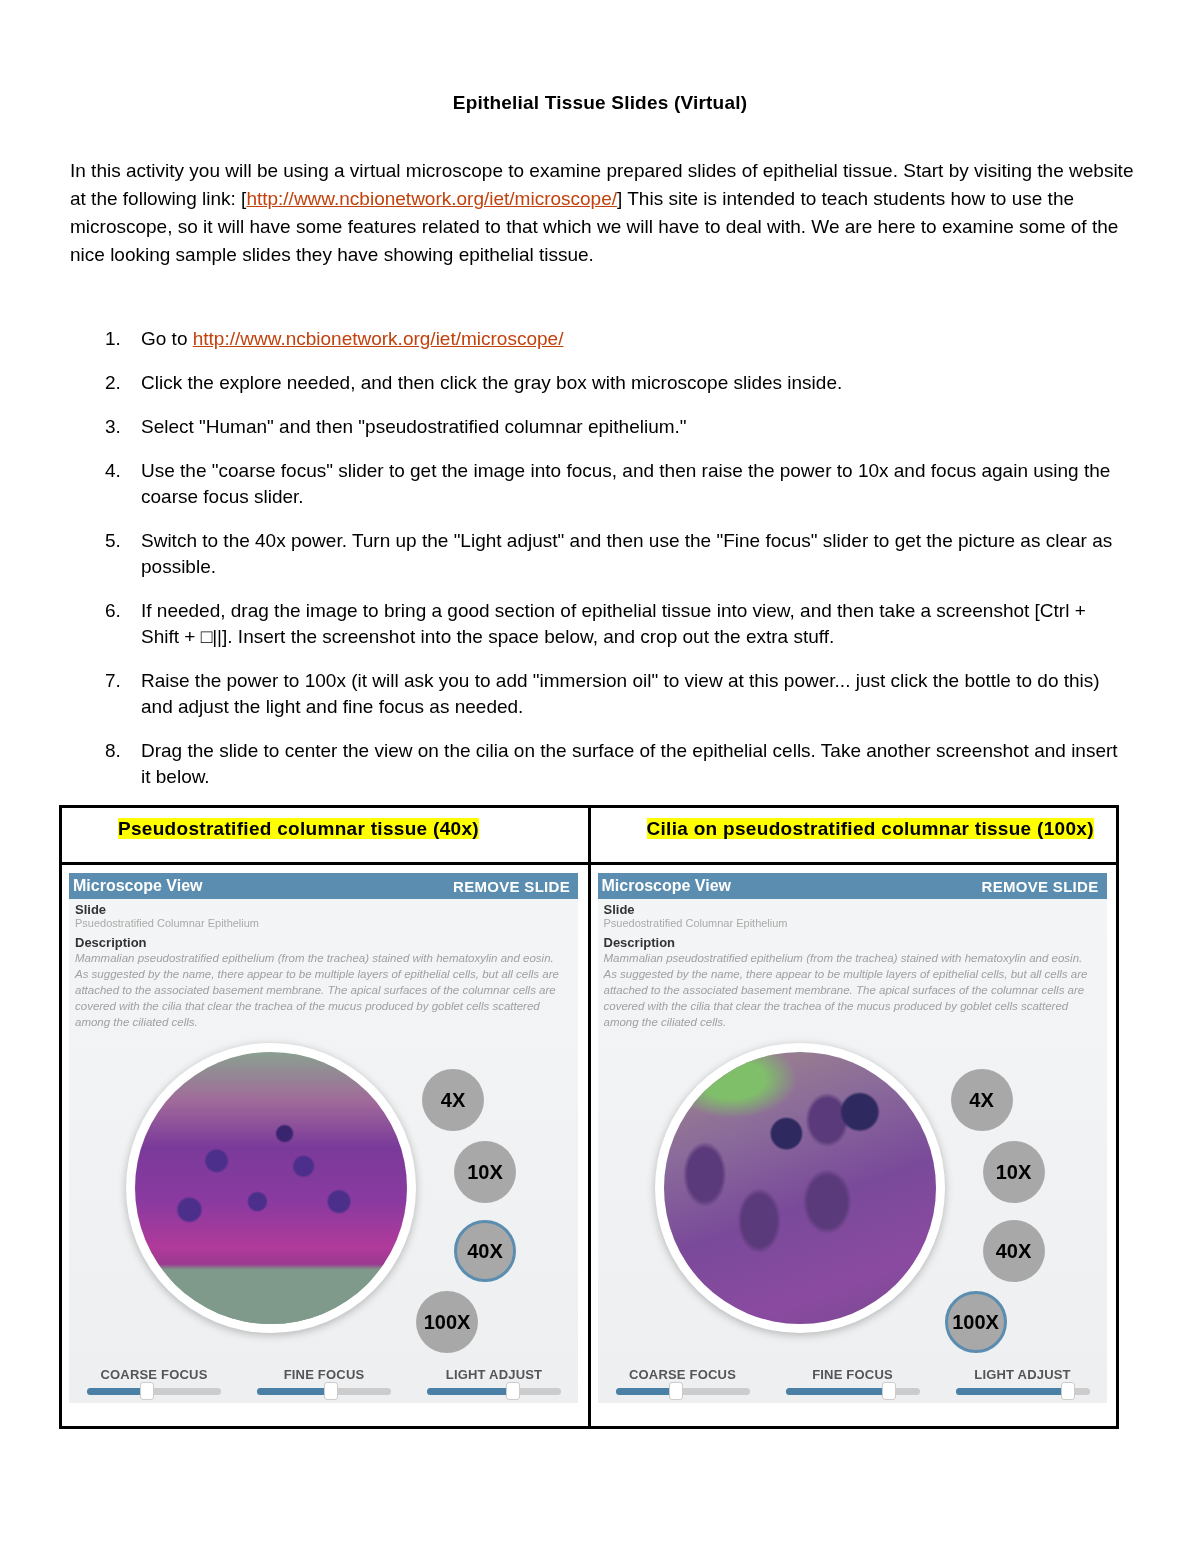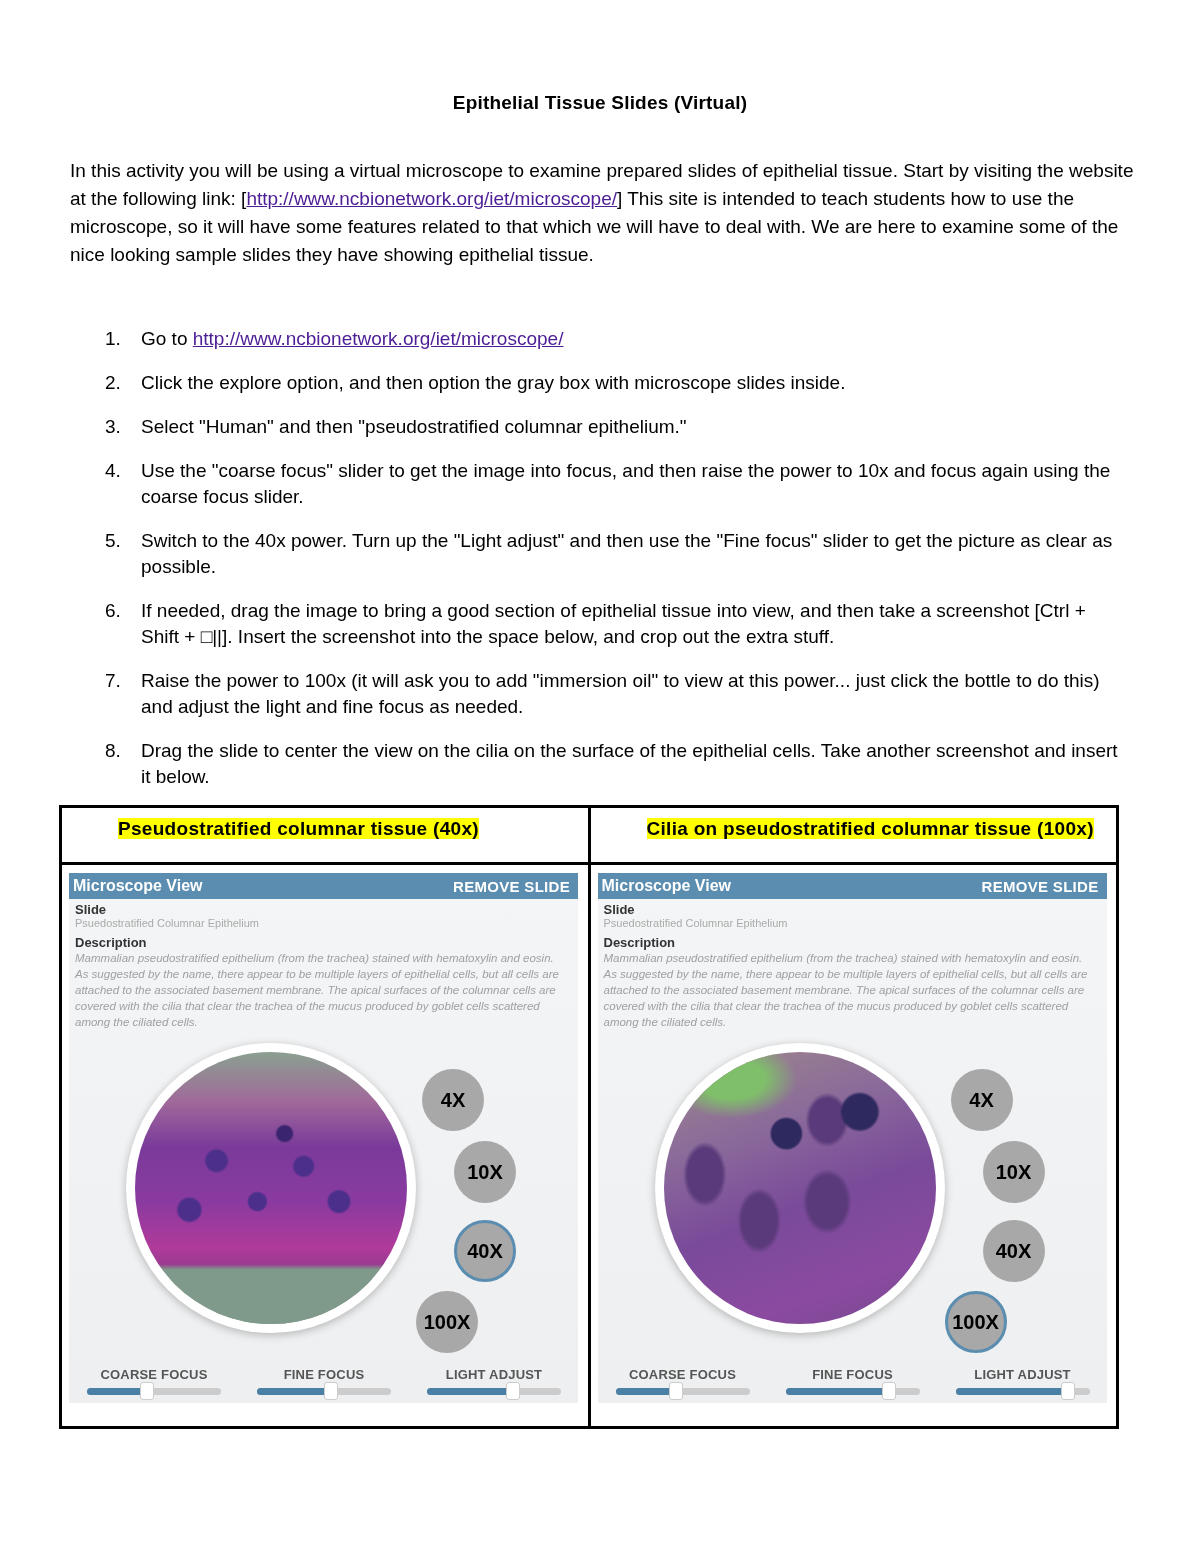--- a/index.html
+++ b/index.html
@@ -1,19 +1,19 @@
 <!DOCTYPE html>
 <html><head>
 <meta charset="utf-8">
 <style>
   html, body { margin:0; padding:0; background:#ffffff; }
   body { width:1200px; height:1553px; position:relative; font-family:"Liberation Sans", sans-serif; color:#000; overflow:hidden; }
   .title { position:absolute; top:72px; left:0; width:1200px; text-align:center; font-weight:bold; font-size:19px; letter-spacing:0.2px;margin-top:20px; }
   .intro { position:absolute; top:157px; left:70px; width:1065px; font-size:19px; line-height:28px; }
-  .link { color:#4c1d95; text-decoration:underline; }
+  .link { color:#c2410c; text-decoration:underline; }
   ol.steps { position:absolute; top:326px; left:70px; width:1050px; margin:0; padding:0; list-style:none; font-size:19px; line-height:26px; }
   ol.steps li { position:relative; padding-left:71px; margin-bottom:18px; }
   ol.steps li .num { position:absolute; left:35px; top:0; }
   table.grid { position:absolute; top:805px; left:59px; width:1060px; height:624px; border-collapse:collapse; table-layout:fixed; }
   table.grid td { border:3px solid #000; vertical-align:top; padding:0; }
   td.hdr { height:44px; padding:10px 8px 0 8px !important; font-weight:bold; font-size:19px; letter-spacing:0.3px; }
   .hl { background:#ffff00;margin-left:48px; }
   .mv { position:relative; margin:8px 0 12px 7px; width:509px; height:530px; background:linear-gradient(180deg,#f4f5f6 0%,#eeeff0 100%); overflow:hidden; }
   .mv-bar { height:26px; background:#5a8db0; color:#fff; display:flex; justify-content:space-between; align-items:center; padding:0 8px 0 4px; font-weight:bold; font-size:16px; }
   .mv-bar .rm { font-size:15px; letter-spacing:0.3px; }
@@ -56,21 +56,21 @@
 <body>
 
 <div class="title">Epithelial Tissue Slides (Virtual)</div>
 
 <div class="intro">
   <span>In this activity you will be using a virtual microscope to examine prepared slides of epithelial tissue. Start by visiting the website at the following link: [</span><span class="link">http://www.ncbionetwork.org/iet/microscope/</span><span>] This site is intended to teach students how to use the microscope, so it will have some features related to that which we will have to deal with. We are here to examine some of the nice looking sample slides they have showing epithelial tissue.</span>
 </div>
 
 <ol class="steps">
   <li><span class="num">1.</span><span>Go to </span><span class="link">http://www.ncbionetwork.org/iet/microscope/</span></li>
-  <li><span class="num">2.</span><span>Click the explore option, and then option the gray box with microscope slides inside.</span></li>
+  <li><span class="num">2.</span><span>Click the explore needed, and then click the gray box with microscope slides inside.</span></li>
   <li><span class="num">3.</span><span>Select "Human" and then "pseudostratified columnar epithelium."</span></li>
   <li><span class="num">4.</span><span>Use the "coarse focus" slider to get the image into focus, and then raise the power to 10x and focus again using the coarse focus slider.</span></li>
   <li><span class="num">5.</span><span>Switch to the 40x power. Turn up the "Light adjust" and then use the "Fine focus" slider to get the picture as clear as possible.</span></li>
   <li><span class="num">6.</span><span>If needed, drag the image to bring a good section of epithelial tissue into view, and then take a screenshot [Ctrl + Shift + □||]. Insert the screenshot into the space below, and crop out the extra stuff.</span></li>
   <li><span class="num">7.</span><span>Raise the power to 100x (it will ask you to add "immersion oil" to view at this power... just click the bottle to do this) and adjust the light and fine focus as needed.</span></li>
   <li><span class="num">8.</span><span>Drag the slide to center the view on the cilia on the surface of the epithelial cells. Take another screenshot and insert it below.</span></li>
 </ol>
 
 <table class="grid">
   <tbody>

